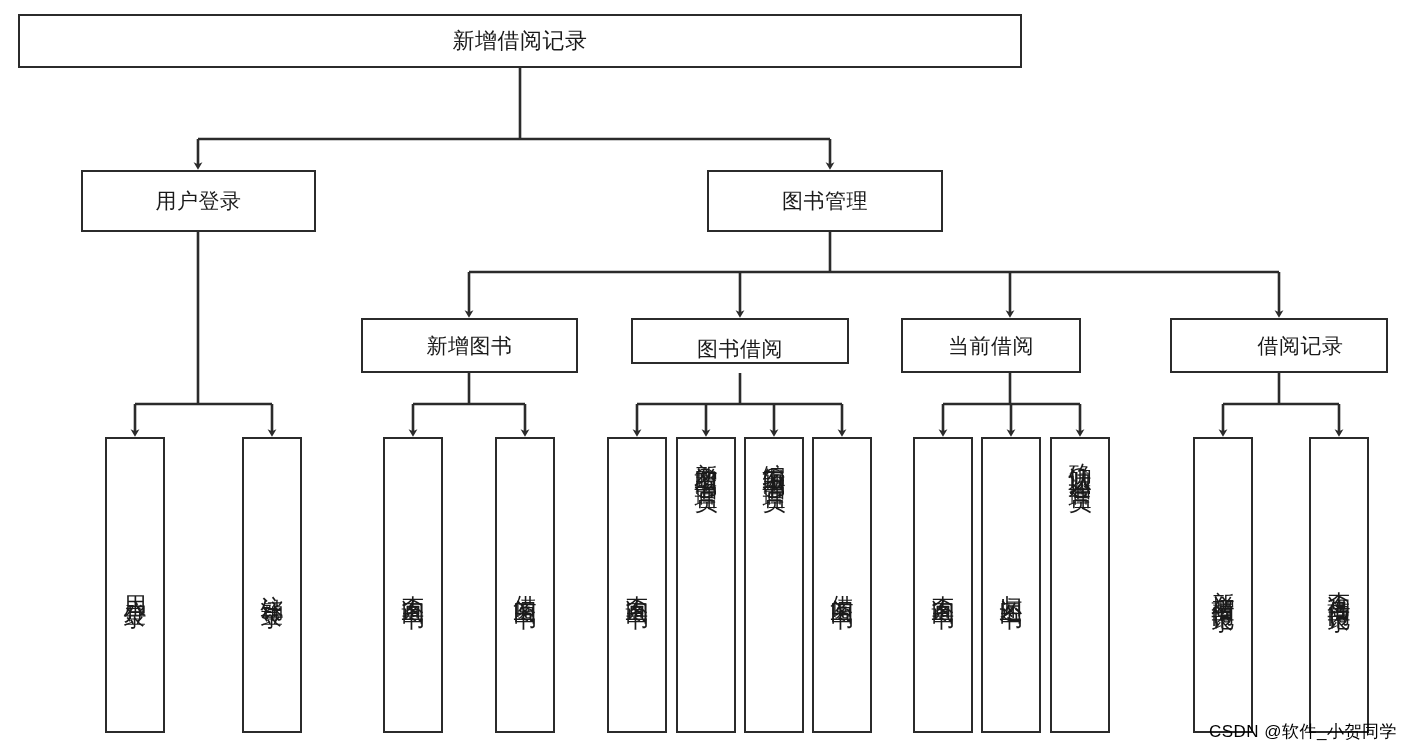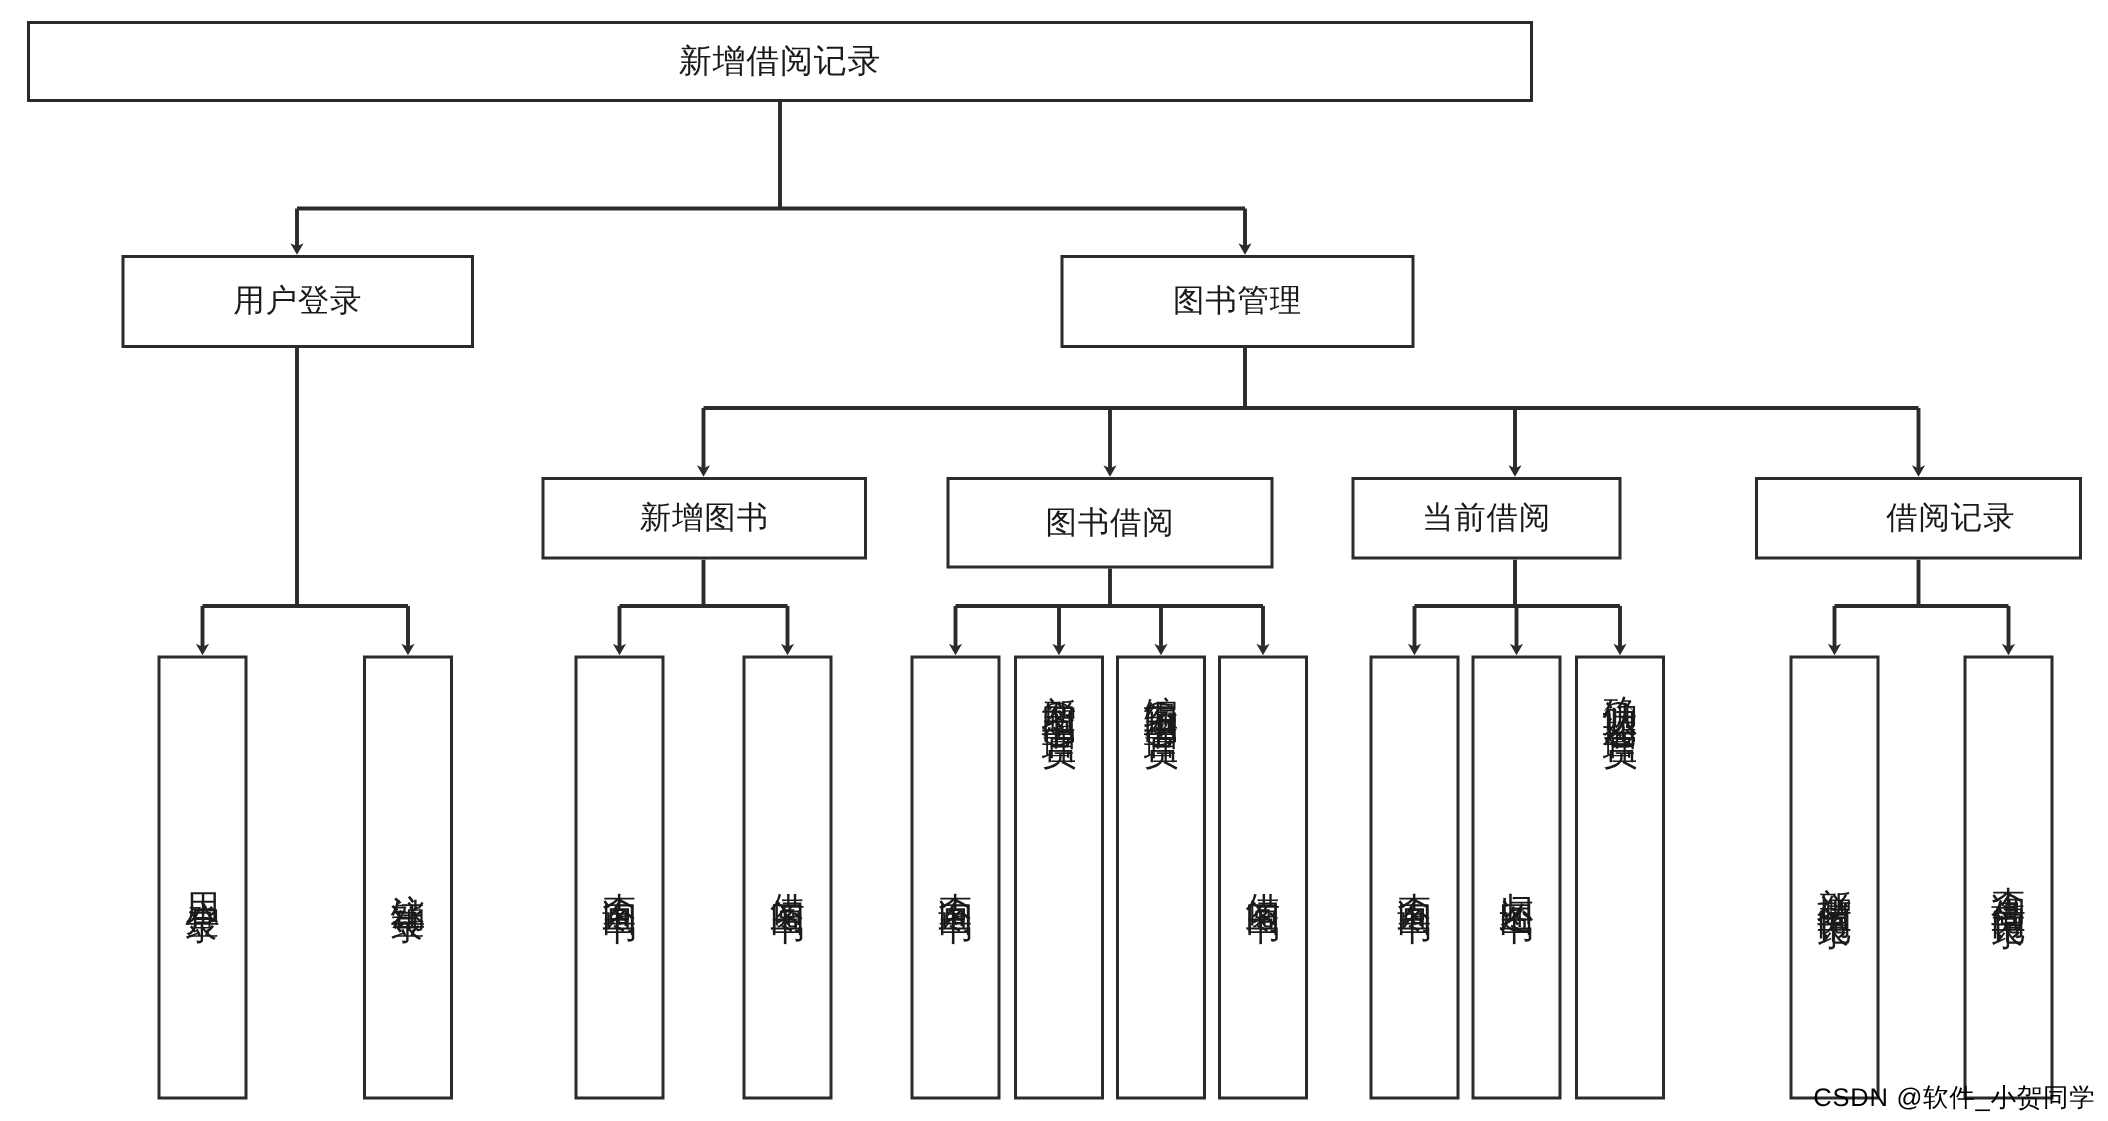--- a/index.html
+++ b/index.html
@@ -142,21 +142,21 @@
   <div class="node horiz" style="left:81px; top:170px; width:235px; height:62px;">
     <span class="lbl">用户登录</span>
   </div>
   <div class="node horiz" style="left:707px; top:170px; width:236px; height:62px;">
     <span class="lbl">图书管理</span>
   </div>
 
   <div class="node horiz" style="left:361px; top:318px; width:217px; height:55px;">
     <span class="lbl">新增图书</span>
   </div>
-  <div class="node horiz" style="left:631px; top:318px; width:218px; height:61px;">
+  <div class="node horiz" style="left:631px; top:318px; width:218px; height:46px;align-items:flex-end;">
     <span class="lbl">图书借阅</span>
   </div>
   <div class="node horiz" style="left:901px; top:318px; width:180px; height:55px;">
     <span class="lbl">当前借阅</span>
   </div>
   <div class="node horiz" style="left:1170px; top:318px; width:218px; height:55px;padding-left:43px;">
     <span class="lbl">借阅记录</span>
   </div>
 
   <div class="node vert centerv" style="left:105px; top:437px; width:60px; height:296px;">

